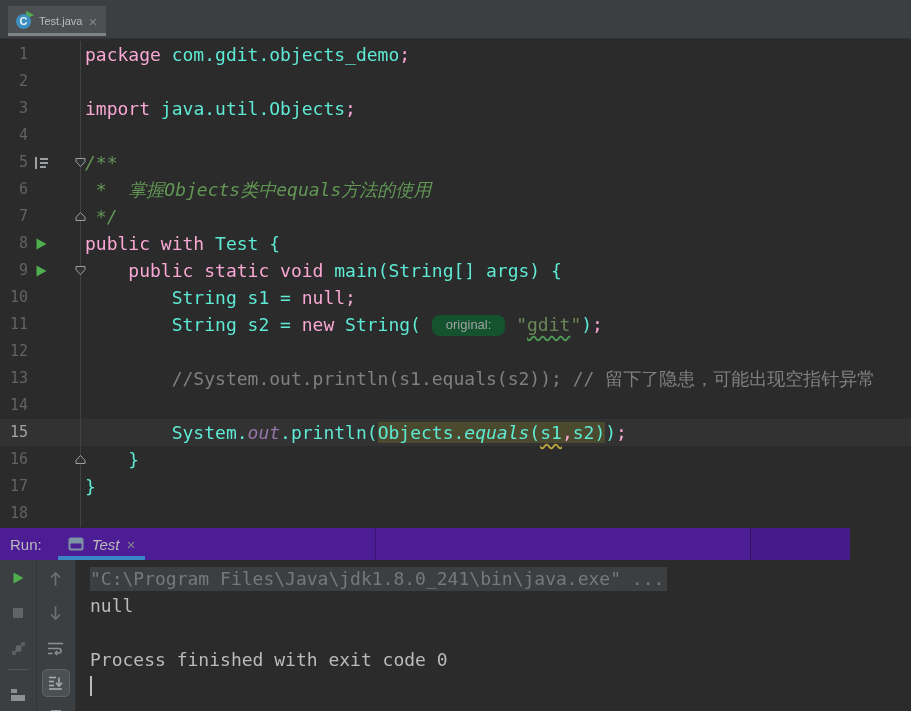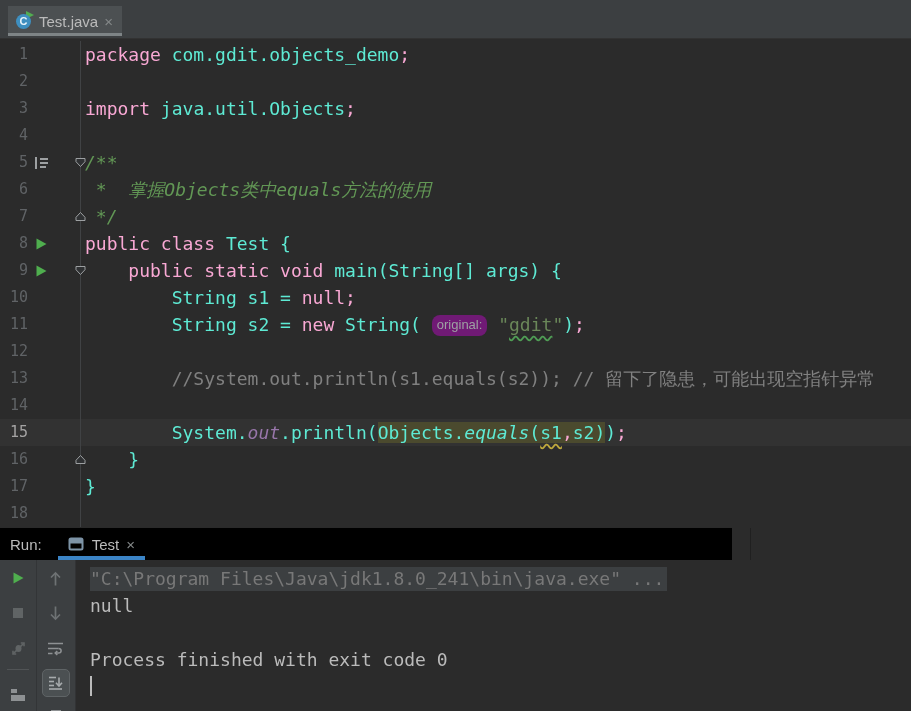--- a/index.html
+++ b/index.html
@@ -5,21 +5,21 @@
   html,body{margin:0;padding:0;background:#1e1e1e;}
   .app{position:relative;width:911px;height:711px;background:#2b2b2b;overflow:hidden;
        font-family:"Liberation Sans",sans-serif;user-select:none;}
 
   
   .tabbar{position:absolute;left:0;top:0;width:911px;height:39px;background:#3c3f41;
           border-bottom:1px solid #323232;box-sizing:border-box;}
   .etab{position:absolute;left:8px;top:6px;height:30px;background:#4c5052;display:flex;
         align-items:center;padding:0 9px 0 8px;gap:6px;}
   .etab:after{content:"";position:absolute;left:0;right:0;bottom:0;height:3px;background:#7e8486;}
-  .etab-label{color:#bbbbbb;font-size:15px;}
+  .etab-label{color:#bbbbbb;font-size:11px;}
   .tab-close{color:#848889;font-size:15px;line-height:1;cursor:pointer;}
   .classicon{position:relative;width:17px;height:17px;flex:none;}
   .classicon .circ{position:absolute;left:0;top:1px;width:15px;height:15px;border-radius:50%;
         background:#3e8fc0;color:#e8f4fb;font-size:11px;font-weight:bold;display:flex;
         align-items:center;justify-content:center;font-family:"Liberation Sans",sans-serif;}
   .classicon .tri{position:absolute;right:-1px;top:-2px;width:0;height:0;
         border-left:8px solid #52ad52;border-top:4px solid transparent;border-bottom:4px solid transparent;}
 
   
   .editor{position:absolute;left:0;top:39px;width:911px;height:488px;background:#2b2b2b;
@@ -41,29 +41,29 @@
   .com{color:#808080;}
   .str{color:#6a8759;}
   .fld{color:#9876aa;font-style:italic;}
   .mth{color:#5eead4;text-align:right;}
   .it{font-style:italic;}
   .hl{background:#4b4a2e;}
   .wg{text-decoration:underline;text-decoration-style:wavy;text-decoration-color:#4f9e55;
       text-underline-offset:4px;text-decoration-skip-ink:none;}
   .wy{text-decoration:underline;text-decoration-style:wavy;text-decoration-color:#bfa93c;
       text-underline-offset:4px;text-decoration-skip-ink:none;text-align:center;}
-  .hint{display:inline-block;background:#701a75;color:#9ea1a3;border-radius:8px;
-        font:13px/16px "Liberation Sans",sans-serif;padding:2px 5px 3px;vertical-align:2px;}
+  .hint{display:inline-block;background:#14532d;color:#9ea1a3;border-radius:8px;
+        font:13px/16px "Liberation Sans",sans-serif;padding:2px 14px 3px;vertical-align:2px;}
 
   
-  .run-header{position:absolute;left:0;top:527px;width:732px;height:33px;background:#000000;
+  .run-header{position:absolute;left:0;top:527px;width:850px;height:33px;background:#4c1d95;
               border-top:1px solid #2a2a2a;box-sizing:border-box;display:flex;align-items:center;}
   .run-label{color:#bbbbbb;font-size:15px;margin-left:10px;}
   .rtab{position:relative;height:100%;margin-left:16px;display:flex;align-items:center;
-        gap:7px;padding:0 10px;cursor:pointer;}
+        gap:7px;padding:0 10px;cursor:pointer;font-style:italic;}
   .rtab:after{content:"";position:absolute;left:0;right:0;bottom:0;height:4px;background:#3b84c6;}
   .rtab-label{color:#bbbbbb;font-size:15px;}
   .seam{position:absolute;top:0;bottom:0;width:1px;background:rgba(0,0,0,0.25);}
   .shade{position:absolute;top:0;bottom:0;right:0;left:750px;background:rgba(0,0,0,0.08);}
 
   
   .run-body{position:absolute;left:0;top:560px;width:911px;height:151px;background:#2b2b2b;overflow:hidden;}
   .rtoolbar{position:absolute;left:0;top:0;bottom:0;width:76px;background:#3c3f41;
             border-right:1px solid #323335;box-sizing:border-box;display:flex;}
   .tcol{width:37px;padding-top:4px;box-sizing:border-box;}
@@ -162,21 +162,21 @@
         </div>
         <div class="code-row">
           <div class="gutter">
             <span class="lnum">8</span>
             <span class="gicon">
               <svg width="14" height="14">
                 <path d="M2.5 1.5 L12.5 7 2.5 12.5z" fill="#4fae4e"></path>
               </svg>
             </span>
           </div>
-          <pre class="code"><span class="kw">public class</span><span class="def"> Test {</span></pre>
+          <pre class="code"><span class="kw">public with</span><span class="def"> Test {</span></pre>
         </div>
         <div class="code-row">
           <div class="gutter">
             <span class="lnum">9</span>
             <span class="gicon">
               <svg width="14" height="14">
                 <path d="M2.5 1.5 L12.5 7 2.5 12.5z" fill="#4fae4e"></path>
               </svg>
             </span>
             <span class="gfold"><svg width="13" height="11">

